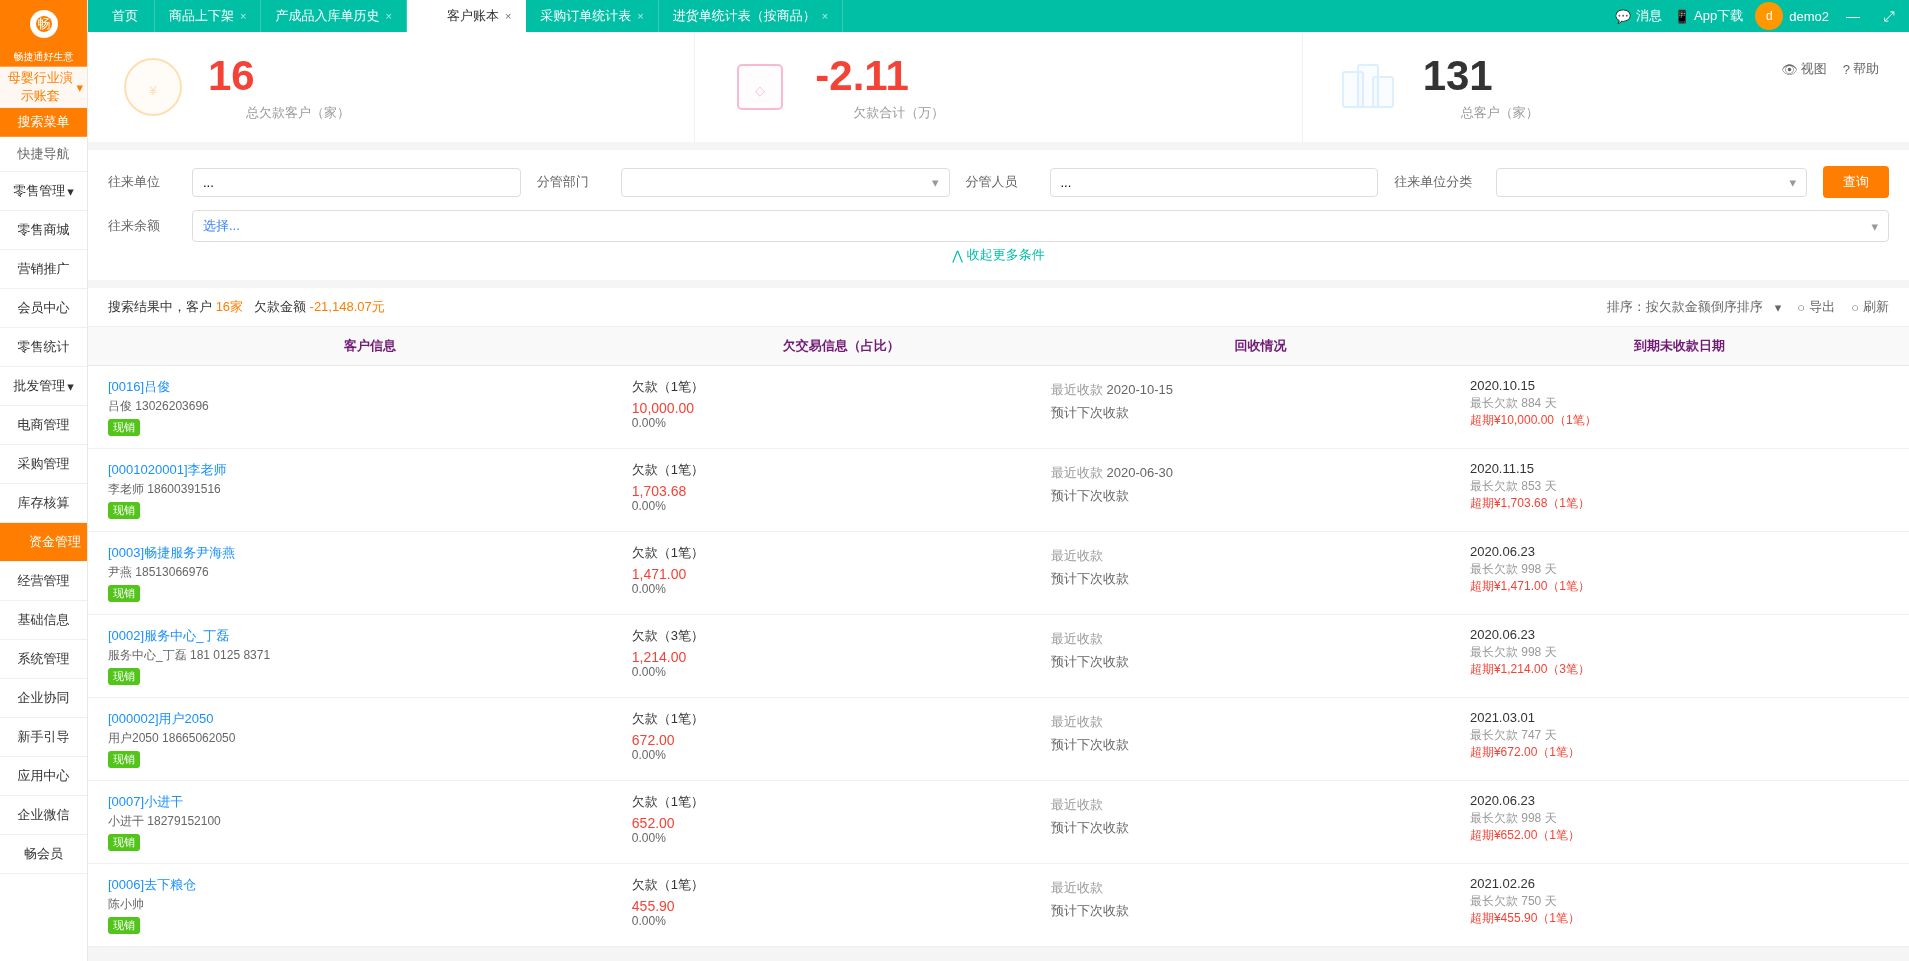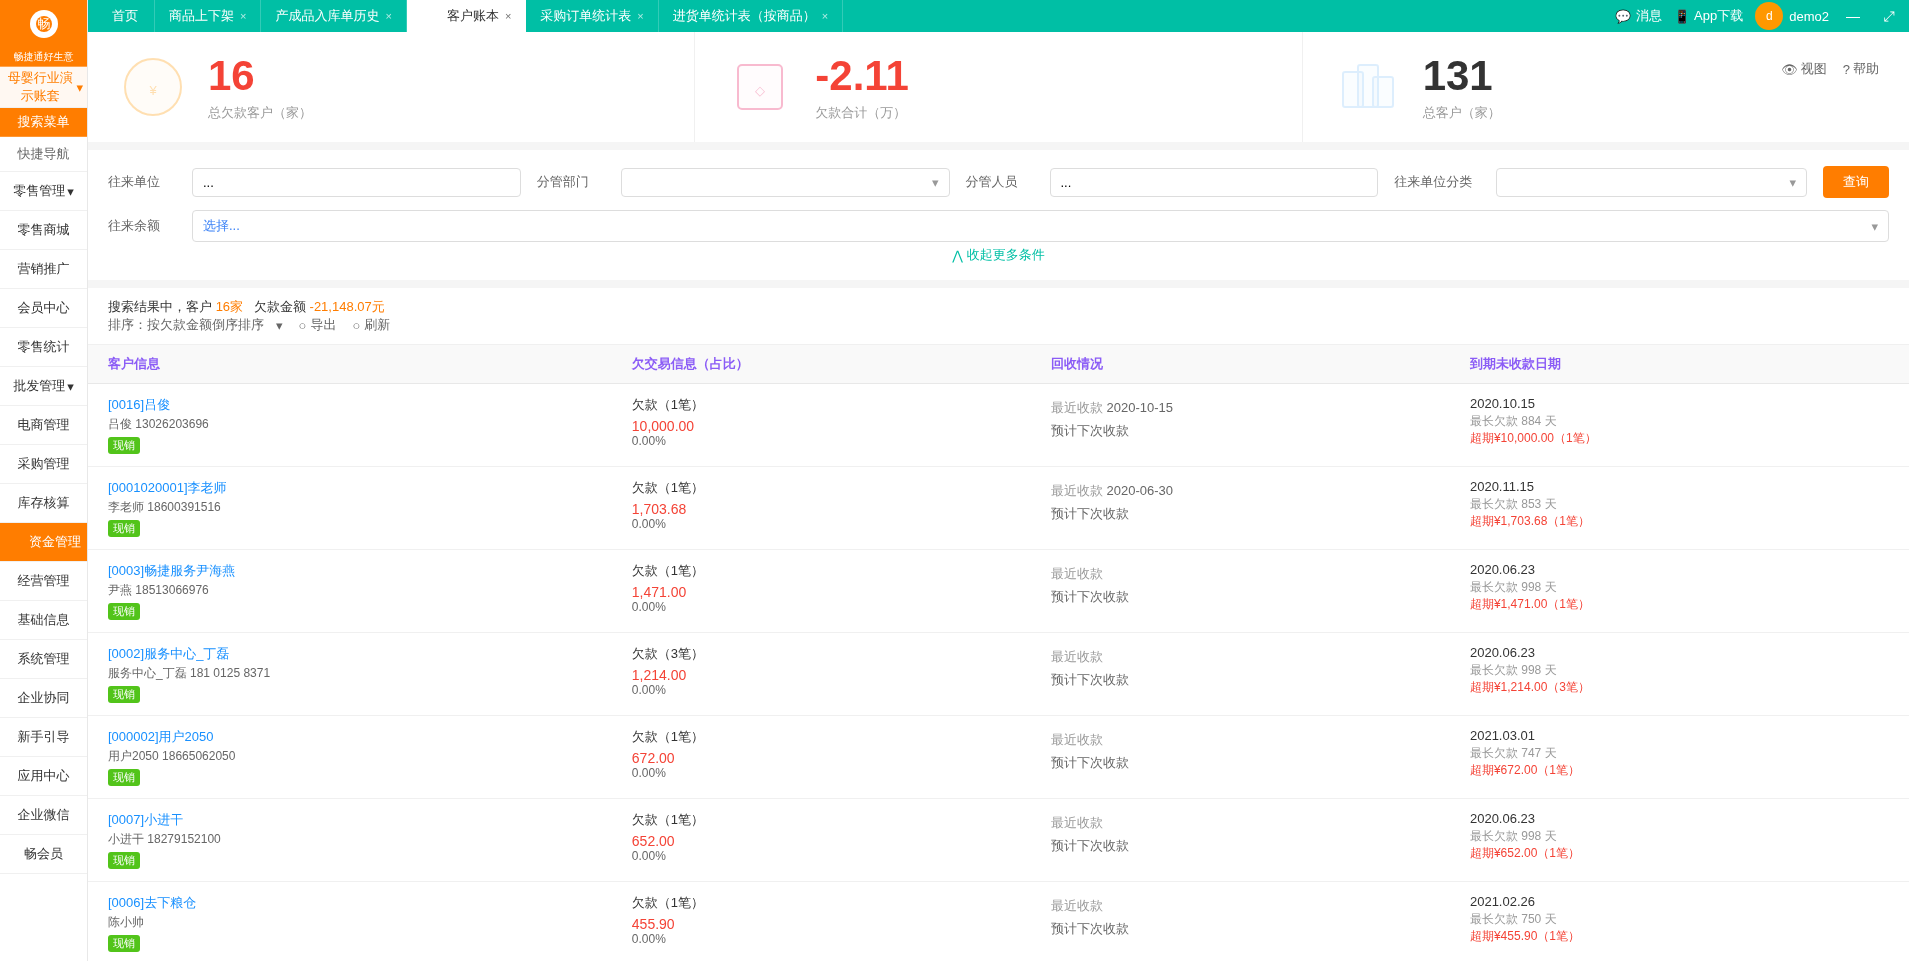--- a/index.html
+++ b/index.html
@@ -35,44 +35,44 @@
     
     .stats-row { display: flex; background: #fff; margin-bottom: 8px; }
     .stat-card { flex: 1; display: flex; align-items: center; padding: 20px 30px; gap: 20px; border-right: 1px solid #f0f0f0; }
     .stat-card:last-child { border-right: none; }
     .stat-icon { width: 70px; height: 70px; display: flex; align-items: center; justify-content: center; }
     .stat-icon svg { width: 60px; height: 60px; opacity: 0.3; }
     .stat-info { flex: 1; }
     .stat-number { font-size: 42px; font-weight: bold; }
     .stat-number.red { color: #f44336; }
     .stat-number.black { color: #333; font-weight: 900; }
-    .stat-label { color: #999; font-size: 13px; margin-top: 4px; }
+    .stat-label { color: #999; font-size: 13px; margin-top: 4px; margin-left: 38px; }
 
     
     .filter-area { background: #fff; padding: 16px 20px; margin-bottom: 8px; }
     .filter-row { display: flex; align-items: center; gap: 16px; margin-bottom: 12px; }
     .filter-item { display: flex; align-items: center; gap: 24px; flex: 1; }
     .filter-label { color: #666; white-space: nowrap; min-width: 60px; }
     .filter-input { flex: 1; border: 1px solid #ddd; border-radius: 4px; padding: 6px 10px; display: flex; align-items: center; justify-content: space-between; cursor: pointer; background: #fff; }
     .filter-select { flex: 1; border: 1px solid #ddd; border-radius: 4px; padding: 6px 10px; display: flex; align-items: center; justify-content: space-between; cursor: pointer; background: #fff; }
     .search-btn { background: #ff7d00; color: #fff; border: none; border-radius: 4px; padding: 7px 20px; cursor: pointer; font-size: 13px; }
     .collapse-btn { color: #00bfa5; cursor: pointer; display: flex; align-items: center; gap: 4px; font-size: 12px; justify-content: center; margin-top: 4px; }
     .filter-row2 { display: flex; align-items: center; gap: 16px; }
 
     
-    .results-bar { background: #fff; padding: 10px 20px; display: flex; justify-content: space-between; border-bottom: 1px solid #f0f0f0; flex-direction: column; }
+    .results-bar { background: #fff; padding: 10px 20px; display: flex; align-items: center; justify-content: space-between; border-bottom: 1px solid #f0f0f0; }
     .results-info { color: #333; font-size: 13px; }
     .results-info span.highlight { color: #ff7d00; }
     .results-actions { display: flex; align-items: center; gap: 16px; font-size: 12px; color: #666; }
     .results-actions .sort-label { display: flex; align-items: center; gap: 12px; cursor: pointer; }
     .results-actions .action-btn { display: flex; align-items: center; gap: 4px; cursor: pointer; color: #666; }
 
     
     .table-container { background: #fff; }
-    .table-header { display: grid; grid-template-columns: 2.5fr 2fr 2fr 2fr; padding: 10px 20px; background: #f9f9f9; border-bottom: 1px solid #e8e8e8; font-weight: bold; color: #8b5cf6; }
+    .table-header { display: grid; grid-template-columns: 2.5fr 2fr 2fr 2fr; padding: 10px 20px; background: #f9f9f9; border-bottom: 1px solid #e8e8e8; font-weight: bold; color: #701a75; text-align: center; }
     .table-row { display: grid; grid-template-columns: 2.5fr 2fr 2fr 2fr; padding: 12px 20px; border-bottom: 1px solid #f0f0f0; align-items: start; }
     .customer-name { color: #1890ff; font-size: 13px; cursor: pointer; }
     .customer-contact { color: #666; font-size: 12px; margin-top: 2px; }
     .customer-tag { display: inline-block; background: #52c41a; color: #fff; border-radius: 3px; padding: 1px 5px; font-size: 11px; margin-top: 4px; }
     .debt-amount { color: #f44336; font-size: 14px; font-weight: 500; margin-top: 4px; }
     .debt-count { color: #333; font-size: 13px; }
     .debt-ratio { color: #666; font-size: 12px; }
     .collection-info { color: #666; font-size: 12px; line-height: 1.8; }
     .collection-label { color: #999; }
     .overdue-info { color: #666; font-size: 12px; }

